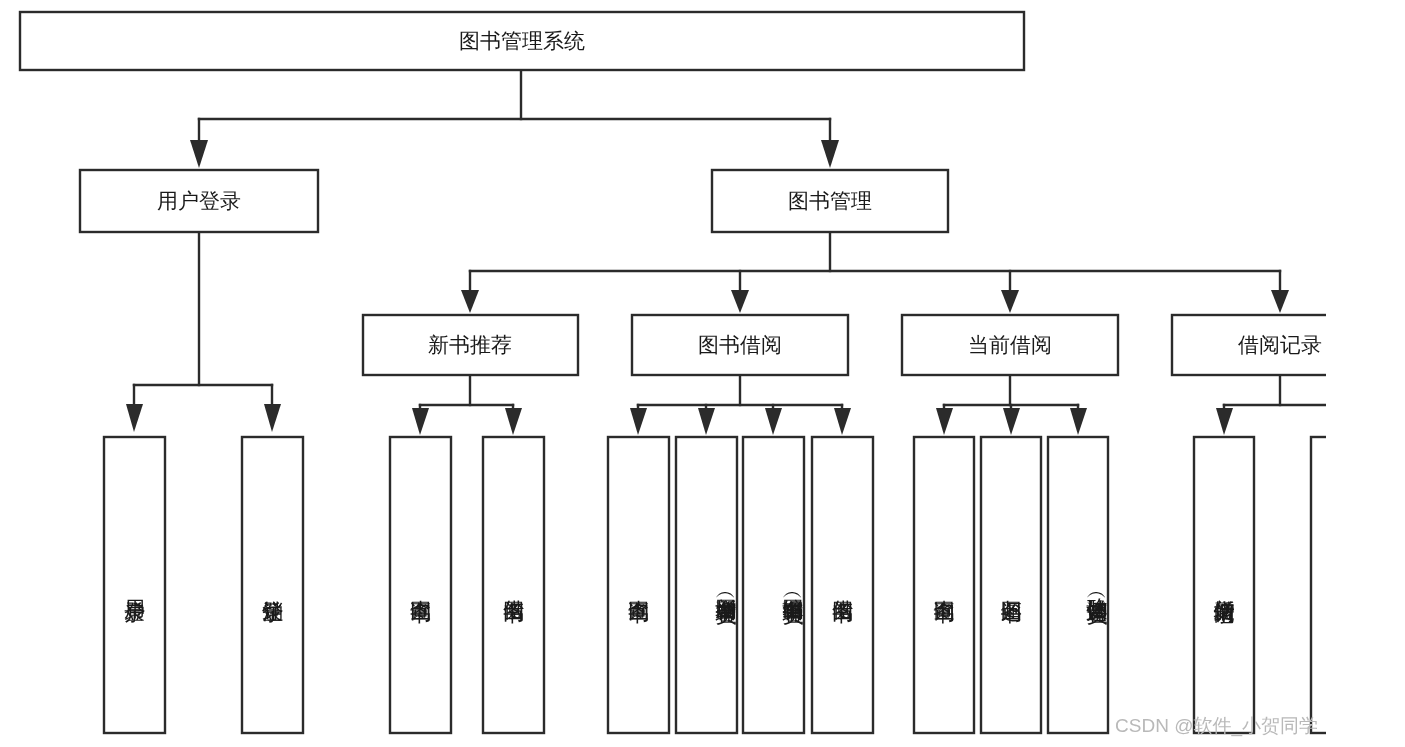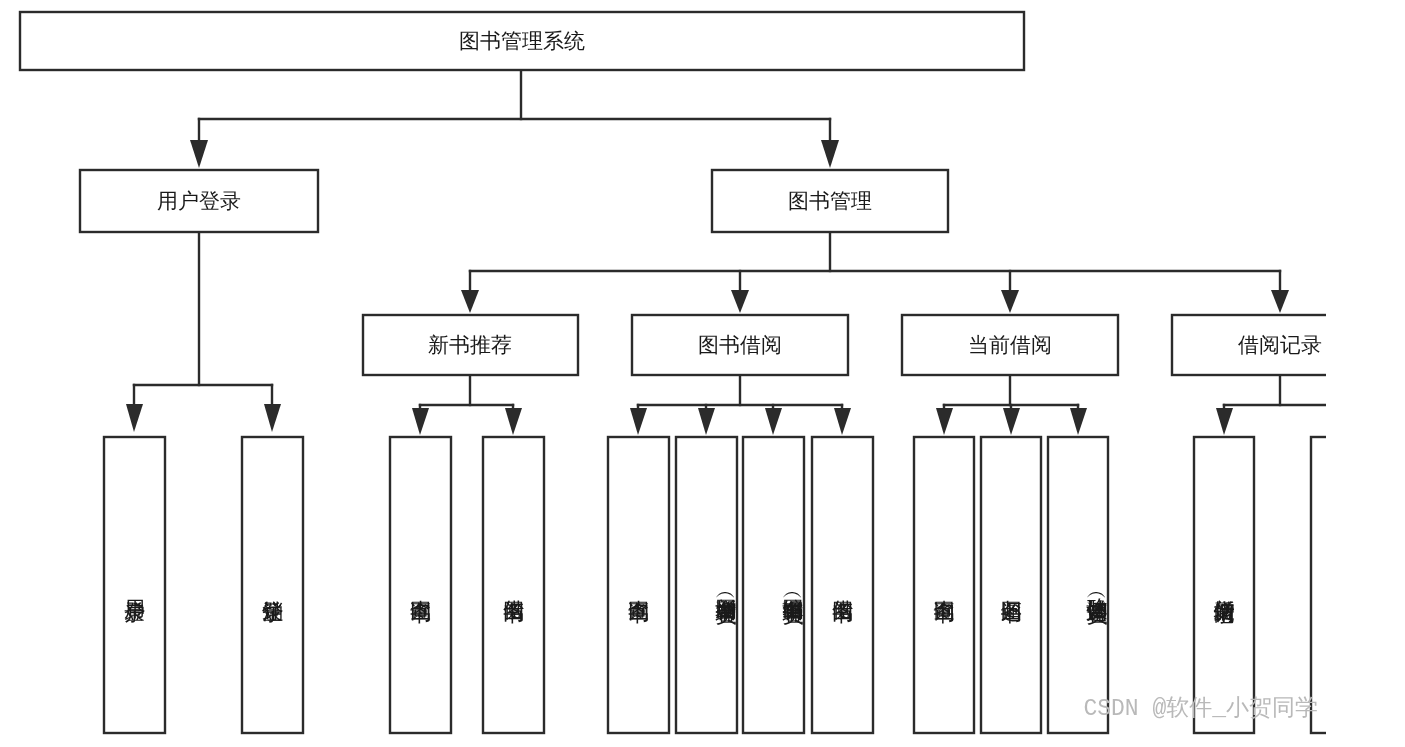--- a/index.html
+++ b/index.html
@@ -56,23 +56,23 @@
     line-height: 1.08;
     color: #1a1a1a;
     letter-spacing: 1px;
     white-space: nowrap;
     text-align: center;
     pointer-events: none;
   }
   .watermark {
     position: absolute;
     right: 8px;
-    bottom: 24px;
-    font-family: Liberation Mono, monospace;
-    font-size: 23px;
+    bottom: 8px;
+    font-family: Liberation Sans, sans-serif;
+    font-size: 19px;
     color: #b9b9b9;
     white-space: nowrap;
     user-select: none;
   }
 </style>
 </head>
 <body>
 
 <div id="diagram-root">
 

